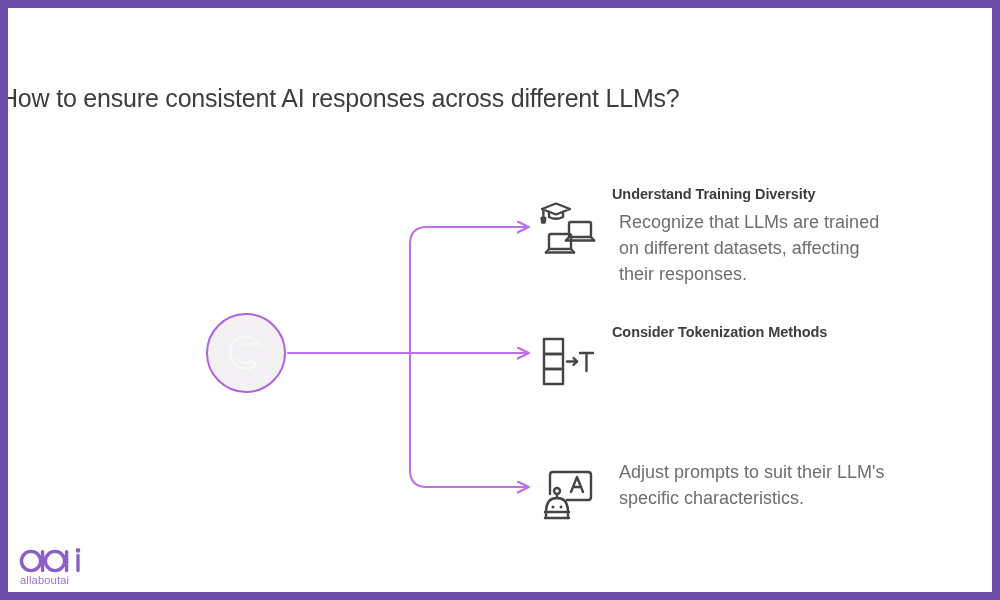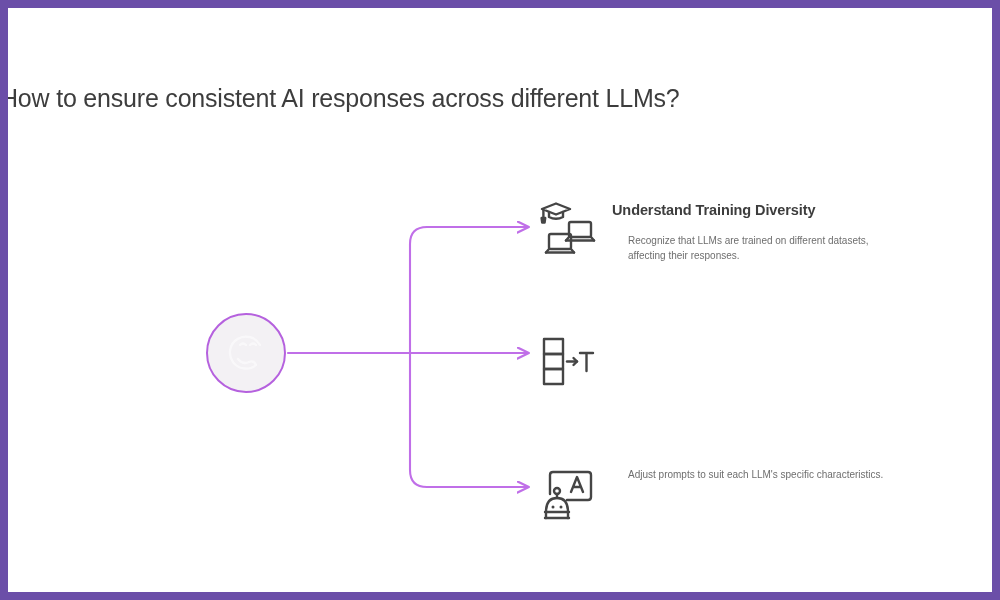--- a/index.html
+++ b/index.html
@@ -88,28 +88,28 @@
   }
   .row-text {
     position: absolute;
     left: 76px;
     width: 320px;
   }
   .row-heading {
     font-size: 14.5px;
     font-weight: bold;
     color: #3D3D3D;
-    margin: 16px 0 7px 0;
+    margin: 0 0 7px 0;
     letter-spacing: -0.1px;
   }
   .row-body {
-    font-size: 10px;
+    font-size: 18px;
     color: #6E6E6E;
     line-height: 1.45;
-    margin: 16px;
+    margin: 7px;
     max-width: 262px;
   }
   .row-body.wide { max-width: 278px; }
 
   
   #row-1 { top: 186px; }
   #row-1 .row-icon { top: 10px; }
   #row-1 .row-text { top: 0px; }
 
   #row-2 { top: 324px; }
@@ -210,20 +210,21 @@
         <rect x="8" y="22" width="19" height="15"></rect>
         <rect x="8" y="37" width="19" height="15"></rect>
 
         <path d="M31,29.5 L41,29.5"></path>
         <path d="M37.5,26 L41,29.5 L37.5,33"></path>
 
         <path d="M44,21 L57,21 M50.5,21 L50.5,39"></path>
       </g>
     </svg>
     <div class="row-text">
+      <p class="row-heading">Consider Tokenization Methods</p>
     </div>
   </div>
 
   <div class="row" id="row-3">
     <svg class="row-icon" viewBox="0 0 62 62" xmlns="http://www.w3.org/2000/svg">
       <g fill="none" stroke="#454545" stroke-width="2.4" stroke-linecap="round" stroke-linejoin="round">
 
         <path d="M14,30 L14,11 q0,-3 3,-3 L52,8 q3,0 3,3 L55,33 q0,3 -3,3 L31,36"></path>
 
         <path d="M35,28 L41,13 L47,28 M37,23 L45,23"></path>
@@ -233,18 +234,31 @@
 
         <path d="M10,48 q0,-14 11,-14 q11,0 11,14"></path>
         <path d="M9,48 L33,48 M9,54 L33,54"></path>
         <path d="M10,48 L10,54 M32,48 L32,54"></path>
 
         <circle cx="17" cy="43" r="1.5" fill="#454545" stroke="none"></circle>
         <circle cx="25" cy="43" r="1.5" fill="#454545" stroke="none"></circle>
       </g>
     </svg>
     <div class="row-text">
-      <p class="row-body wide">Adjust prompts to suit each LLM's specific characteristics.</p>
+      <p class="row-body wide">Adjust prompts to suit their LLM's specific characteristics.</p>
     </div>
   </div>
 
+  <div class="logo">
+    <svg class="logo-mark" width="74" height="26" viewBox="0 0 74 26" xmlns="http://www.w3.org/2000/svg">
+      <g fill="none" stroke="#8B5FC9" stroke-width="3.4" stroke-linecap="round">
+        <circle cx="13" cy="14" r="9.6"></circle>
+        <path d="M24.6,4.6 L24.6,23.6"></path>
+        <circle cx="37" cy="14" r="9.6"></circle>
+        <path d="M48.6,4.6 L48.6,23.6"></path>
+        <path d="M60,8.5 L60,23.6"></path>
+      </g>
+      <circle cx="60" cy="3.4" r="2.3" fill="#8B5FC9"></circle>
+    </svg>
+    <span class="logo-word">allaboutai</span>
+  </div>
 
 </div>
 
 </body></html>

